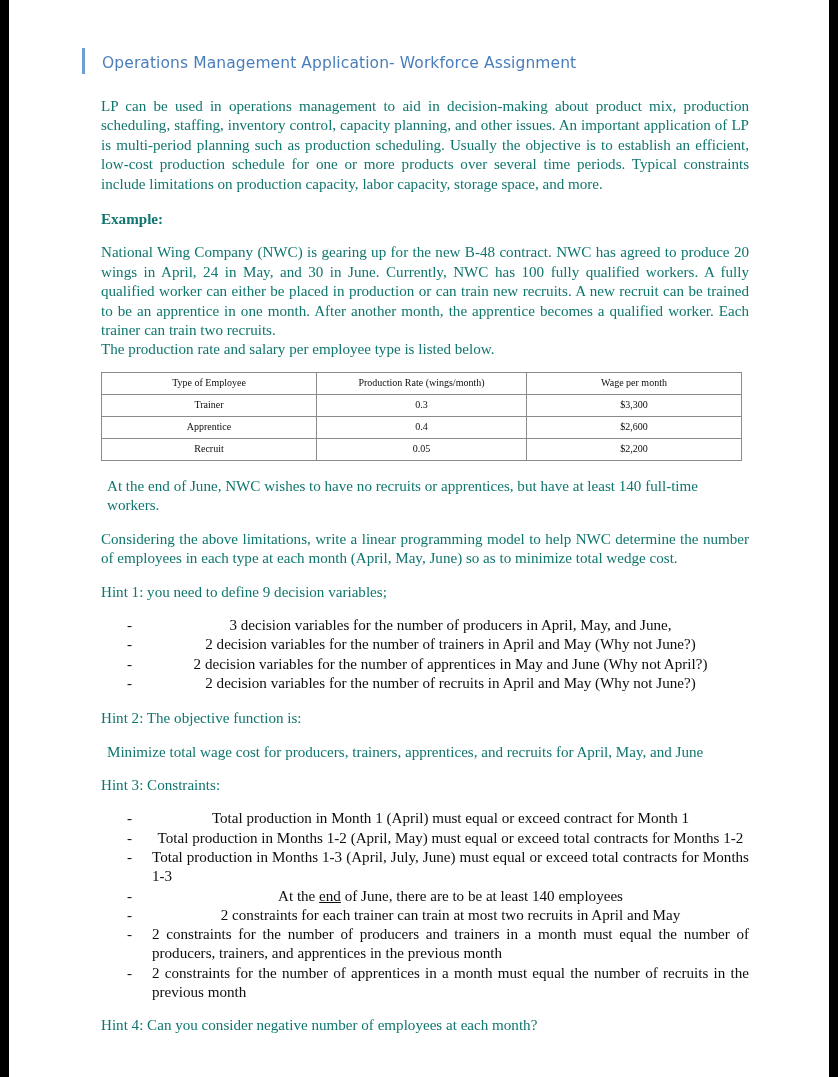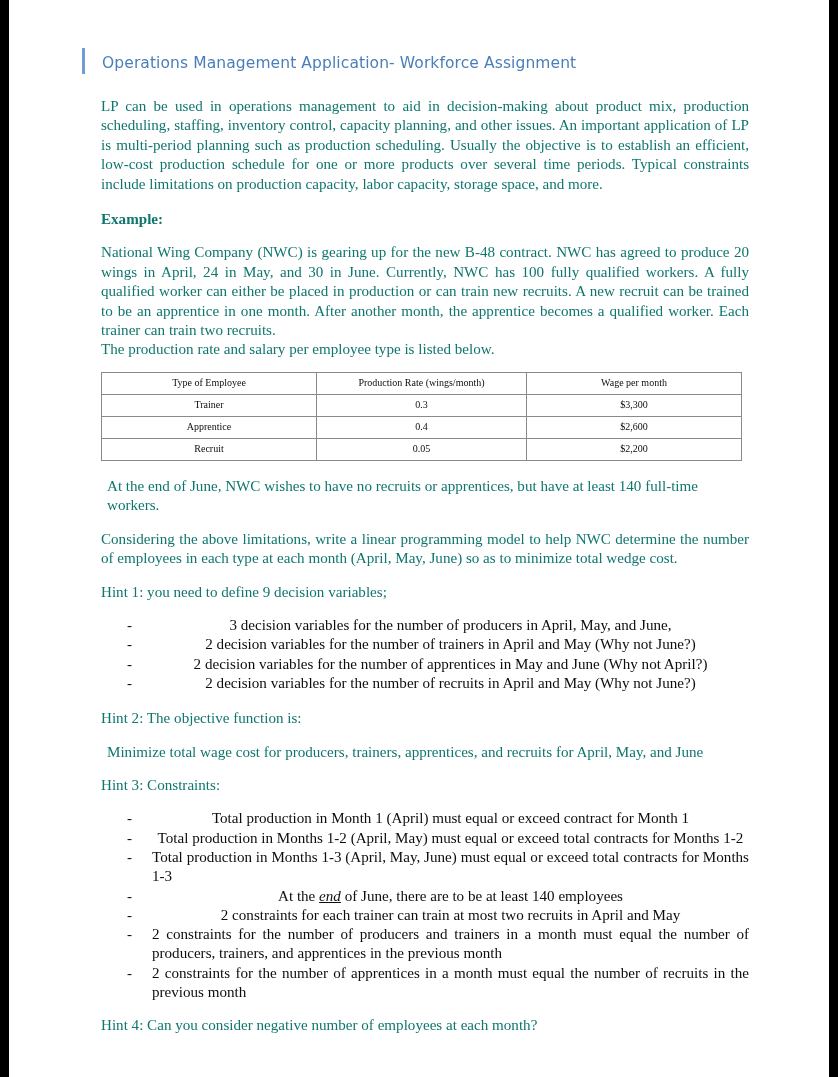--- a/index.html
+++ b/index.html
@@ -60,21 +60,21 @@
     line-height: 19.4px;
     color: #0f766e;
     text-align: justify;
     text-justify: inter-word;
   }
   p.para.nj { text-align: left; }
   .sp-12 { height: 12px; }
   .sp-14 { height: 14px; }
   .sp-16 { height: 16px; }
   .bold { font-weight: bold; }
-  .uline { text-decoration: underline; font-style: italic; }
+  .uline { text-decoration: underline; }
   .indent-sm { padding-left: 6px; }
 
   
   table.emp-table {
     border-collapse: collapse;
     width: 640px;
     margin: 0;
     table-layout: fixed;
   }
   table.emp-table td {
@@ -203,21 +203,21 @@
 
     <div class="sp-14"></div>
 
     <p class="para nj">Hint 3: Constraints:</p>
 
     <div class="sp-14"></div>
 
     <ul class="dash-list wide">
       <li class="nj">Total production in Month 1 (April) must equal or exceed contract for Month 1</li>
       <li class="nj">Total production in Months 1-2 (April, May) must equal or exceed total contracts for Months 1-2</li>
-      <li>Total production in Months 1-3 (April, May, June) must equal or exceed total contracts for Months 1-3</li>
+      <li>Total production in Months 1-3 (April, July, June) must equal or exceed total contracts for Months 1-3</li>
       <li class="nj"><span>At the </span><span class="uline">end</span><span> of June, there are to be at least 140 employees</span></li>
       <li class="nj">2 constraints for each trainer can train at most two recruits in April and May</li>
       <li>2 constraints for the number of producers and trainers in a month must equal the number of producers, trainers, and apprentices in the previous month</li>
       <li>2 constraints for the number of apprentices in a month must equal the number of recruits in the previous month</li>
     </ul>
 
     <div class="sp-14"></div>
 
     <p class="para nj">Hint 4: Can you consider negative number of employees at each month?</p>
 

